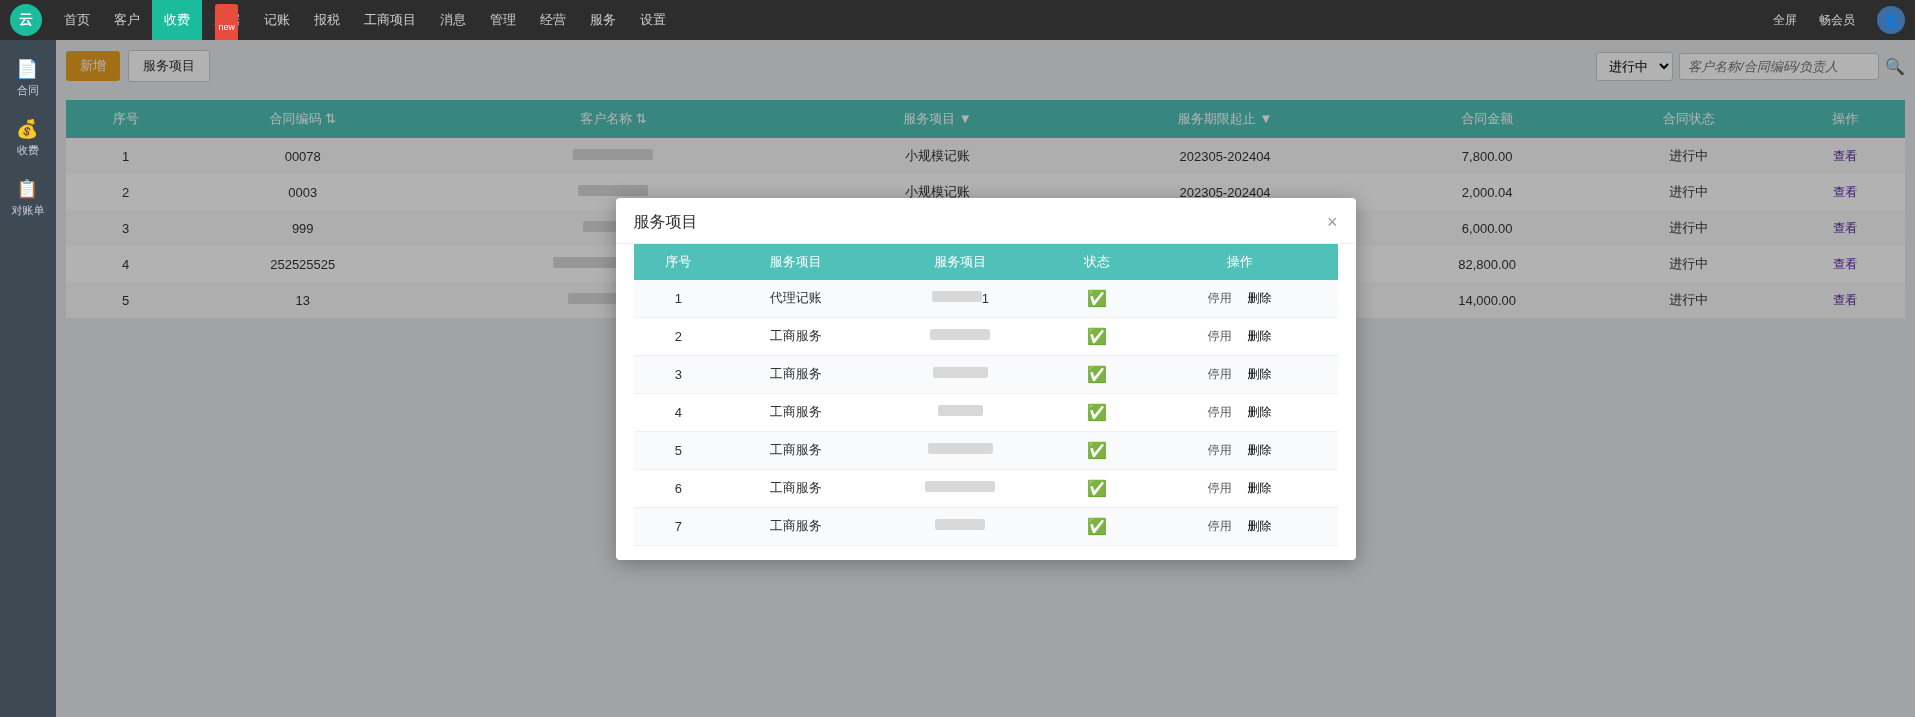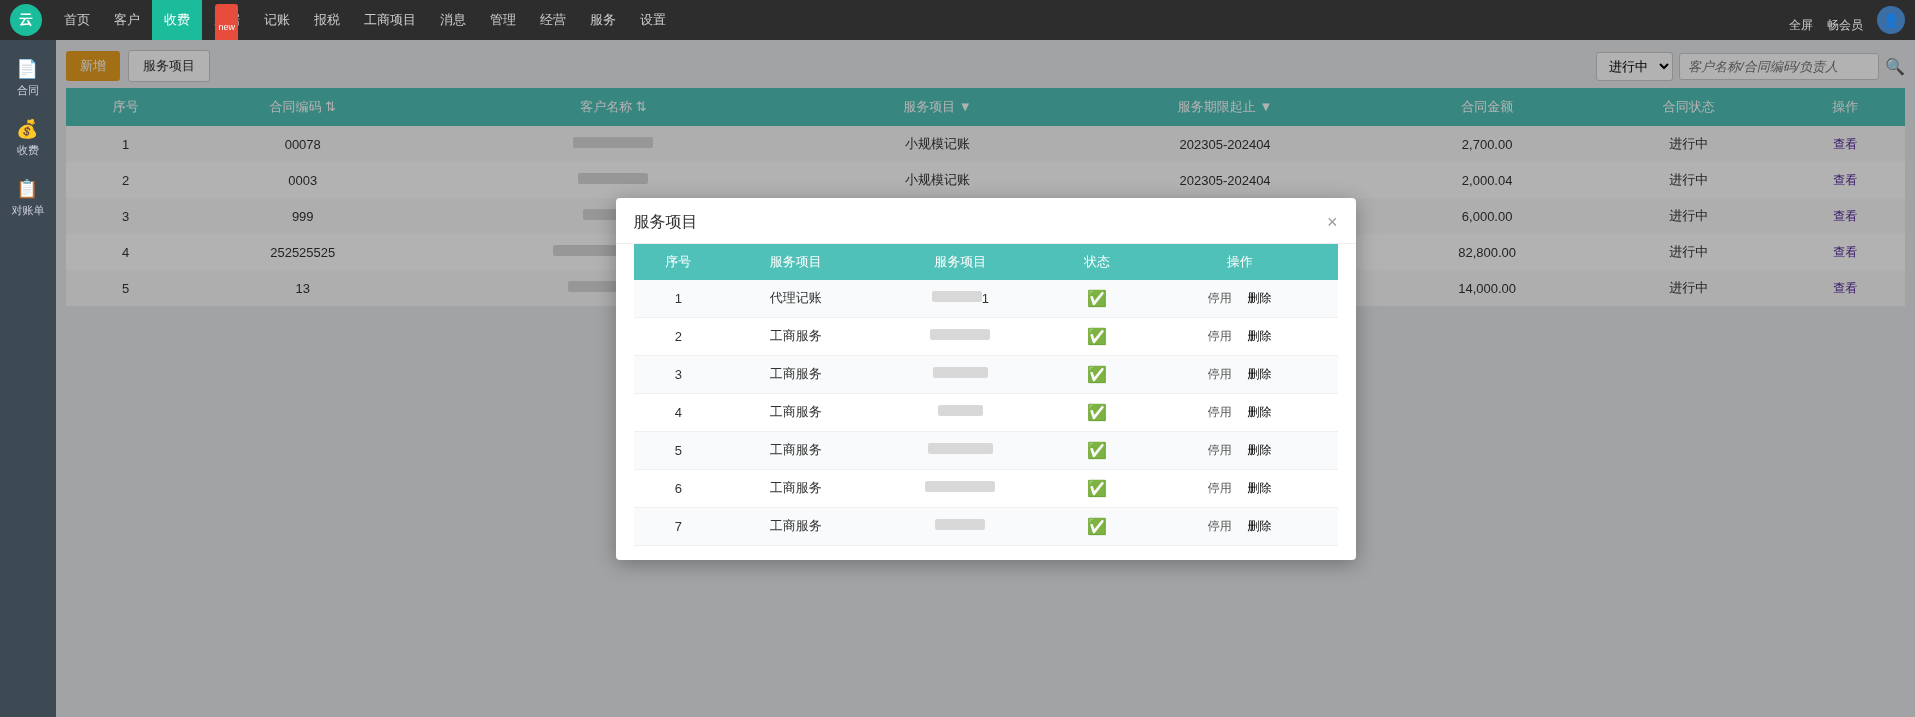--- a/index.html
+++ b/index.html
@@ -22,21 +22,21 @@
     }
     .top-nav .nav-item.active {
       background: #1abc9c; color: white;
     }
     .top-nav .nav-badge {
       position: absolute; top: 4px; right: 14px;
       background: #e74c3c; color: white; font-size: 9px;
       padding: 3px 3px; border-radius: 3px;
     }
     .top-nav .right-area {
-      margin-left: auto; display: flex; align-items: flex-end; gap: 14px; color: #ccc; font-size: 12px;
+      margin-left: auto; display: flex; align-items: center; gap: 22px; color: #ccc; font-size: 12px;
     }
     .top-nav .right-area .avatar {
       width: 28px; height: 28px; border-radius: 50%; background: #3a6ea5;
       display: flex; align-items: center; justify-content: center; color: white; font-size: 13px;
     }
 
     
     .main-layout { display: flex; height: calc(100vh - 40px); }
 
     
@@ -49,21 +49,21 @@
       align-items: center; color: #aab; font-size: 11px; cursor: pointer;
       border-radius: 4px; gap: 3px;
     }
     .sidebar-item .si-icon { font-size: 18px; color: #8ab; }
     .sidebar-item span { color: #ccd; }
 
     
     .content-area { flex: 1; background: #e8eaec; padding: 10px; overflow: auto; position: relative; }
 
     
-    .toolbar { display: flex; align-items: center; gap: 8px; margin-bottom: 6px; }
+    .toolbar { display: flex; align-items: center; gap: 8px; margin-bottom: 18px; }
     .btn-new {
       background: #e8a020; color: white; border: none; padding: 6px 14px;
       border-radius: 3px; cursor: pointer; font-size: 13px;
     }
     .btn-service {
       background: white; color: #333; border: 1px solid #ccc; padding: 6px 14px;
       border-radius: 3px; cursor: pointer; font-size: 13px;
     }
     .toolbar-right { margin-left: auto; display: flex; align-items: center; gap: 6px; }
     .status-select {
@@ -198,21 +198,21 @@
           <th>操作</th>
         </tr>
       </thead>
       <tbody>
         <tr>
           <td>1</td>
           <td>00078</td>
           <td><span class="blurred-text" style="width:80px">&nbsp;</span></td>
           <td>小规模记账</td>
           <td>202305-202404</td>
-          <td>2,700.00</td>
+          <td>7,800.00</td>
           <td>进行中</td>
           <td><button class="link-btn">查看</button></td>
         </tr>
         <tr>
           <td>2</td>
           <td>0003</td>
           <td><span class="blurred-text" style="width:70px">&nbsp;</span></td>
           <td>小规模记账</td>
           <td>202305-202404</td>
           <td>2,000.04</td>

